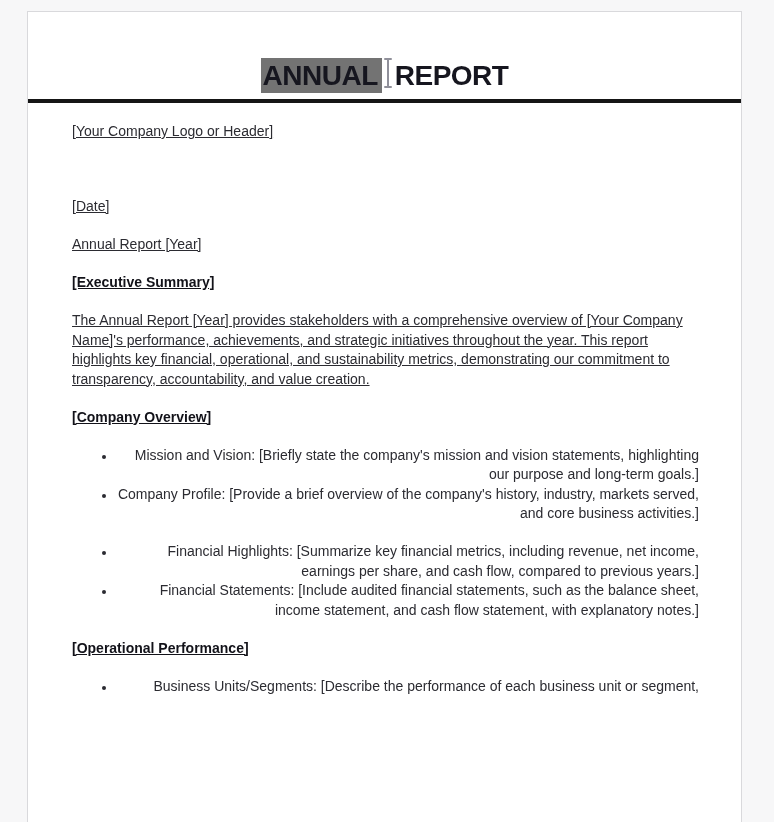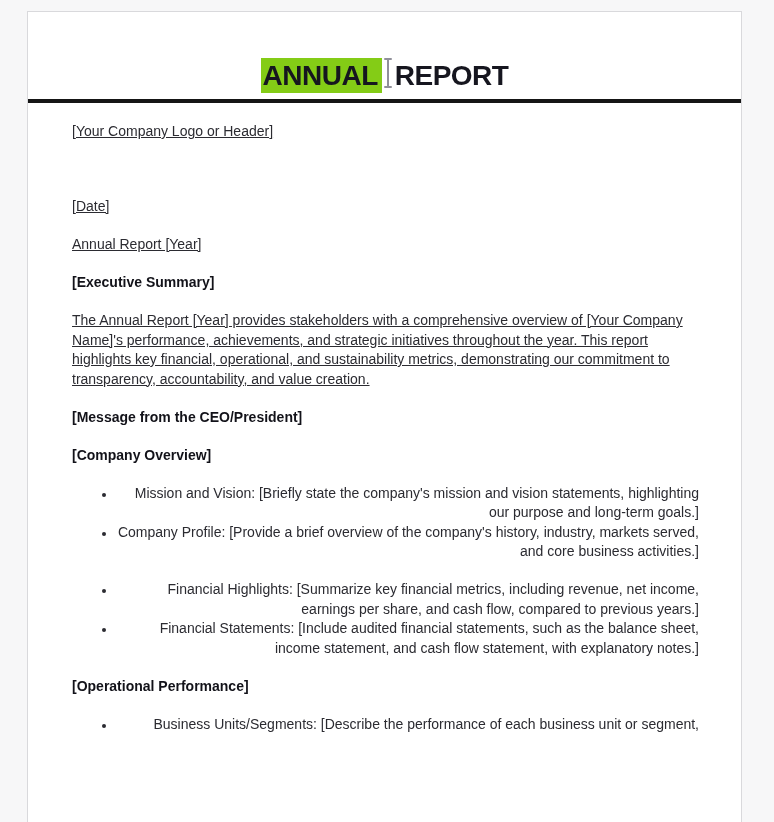--- a/index.html
+++ b/index.html
@@ -29,21 +29,21 @@
   }
   .doc-title {
     display: inline-block;
     font-size: 28px;
     font-weight: 700;
     letter-spacing: -0.5px;
     line-height: 34px;
     color: #16161f;
   }
   .title-selected {
-    background: #84cc16;
+    background: #737373;
     padding: 2px 4px 2px 2px;
   }
   .cursor-ibeam {
     display: inline-block;
     width: 10px; height: 32px;
     vertical-align: -4px;
     margin: 0 2px 0 1px;
   }
   .title-divider {
     height: 4px;
@@ -57,20 +57,21 @@
     line-height: 19.5px;
     color: #2b2b31;
   }
   .content p { margin: 0 0 18.5px 0; text-decoration: underline; }
   .content h2 {
     font-size: 14px;
     line-height: 19.5px;
     font-weight: 700;
     color: #121219;
     margin: 0 0 18.5px 0;
+    text-decoration: underline;
   }
   .spacer-blank { height: 37px; }
   .content ul {
     margin: 0 0 18.5px 0;
     padding-left: 44px;
     list-style: disc outside;
     text-align: right;
   }
   .content li { line-height: 19.5px; }
   .content li::marker { font-size: 12px; }
@@ -98,21 +99,20 @@
 
       <div class="spacer-blank"></div>
 
       <p>[Date]</p>
 
       <p>Annual Report [Year]</p>
 
       <h2>[Executive Summary]</h2>
       <p>The Annual Report [Year] provides stakeholders with a comprehensive overview of [Your Company Name]'s performance, achievements, and strategic initiatives throughout the year. This report highlights key financial, operational, and sustainability metrics, demonstrating our commitment to transparency, accountability, and value creation.</p>
 
-      <h2>[Message from the CEO/President]</h2>
 
       <h2>[Company Overview]</h2>
       <ul>
         <li>Mission and Vision: [Briefly state the company's mission and vision statements, highlighting our purpose and long-term goals.]</li>
         <li>Company Profile: [Provide a brief overview of the company's history, industry, markets served, and core business activities.]</li>
       </ul>
 
       <ul>
         <li>Financial Highlights: [Summarize key financial metrics, including revenue, net income, earnings per share, and cash flow, compared to previous years.]</li>
         <li>Financial Statements: [Include audited financial statements, such as the balance sheet, income statement, and cash flow statement, with explanatory notes.]</li>

